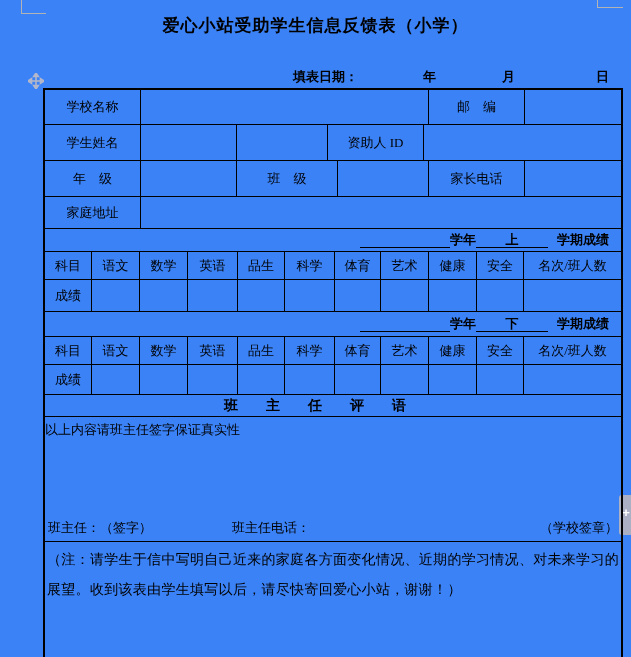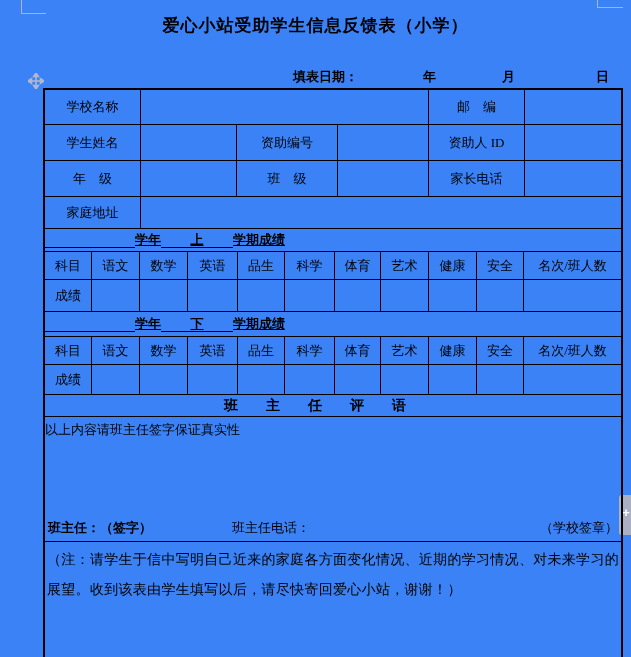--- a/index.html
+++ b/index.html
@@ -43,31 +43,31 @@
     font-size:13px;overflow:hidden;white-space:nowrap;
   }
   .cell.last{border-right:none;}
   .cell.fill{flex:1;}
   
   .w96{width:96px;} .w288{width:288px;} .w101{width:101px;} .w91{width:91px;}
   
   .s0{width:47px;} .s1{width:48px;} .s2{width:48px;} .s3{width:50px;} .s4{width:47px;}
   .s5{width:50px;} .s6{width:46px;} .s7{width:48px;} .s8{width:48px;} .s9{width:47px;}
   
-  .sem-row{justify-content:flex-start;font-weight:bold;padding-right:20px;text-decoration:underline;}
+  .sem-row{justify-content:flex-end;font-weight:bold;padding-right:12px;}
   .blankline{display:inline-block;width:90px;height:15px;border-bottom:1px solid #000;}
   .termline{display:inline-block;width:72px;height:15px;border-bottom:1px solid #000;text-align:center;line-height:15px;}
-  .sem-suffix{margin-left:0;}
+  .sem-suffix{margin-left:9px;}
   
   .comment-title{font-weight:bold;font-size:14px;padding-right:36px;}
   .comment-cell{position:relative;display:block;}
   .comment-instruction{margin-top:4px;font-size:13px;}
   .sign-line{position:absolute;left:0;right:0;bottom:4px;height:16px;font-size:13px;}
   .sign-line span{position:absolute;bottom:0;white-space:nowrap;}
-  .sign-teacher{left:3px;font-weight:bold;}
+  .sign-teacher{left:3px;}
   .sign-phone{left:187px;}
   .sign-seal{right:3px;}
   
   .note-cell{
     display:block;padding:3px 2px 0 2px;font-size:14px;letter-spacing:0.3px;
     line-height:30px;white-space:normal;text-align:left;
   }
 </style>
 </head>
 <body>
@@ -108,21 +108,20 @@
     <div class="row" style="height:35px;">
       <div class="cell w96">学校名称</div>
       <div class="cell w288"></div>
       <div class="cell w96">邮　编</div>
       <div class="cell fill last"></div>
     </div>
 
     <div class="row" style="height:36px;">
       <div class="cell w96">学生姓名</div>
       <div class="cell w96"></div>
-      <div class="cell w101">资助编号</div>
       <div class="cell w91"></div>
       <div class="cell w96">资助人 ID</div>
       <div class="cell fill last"></div>
     </div>
 
     <div class="row" style="height:36px;">
       <div class="cell w96">年　级</div>
       <div class="cell w96"></div>
       <div class="cell w101">班　级</div>
       <div class="cell w91"></div>

